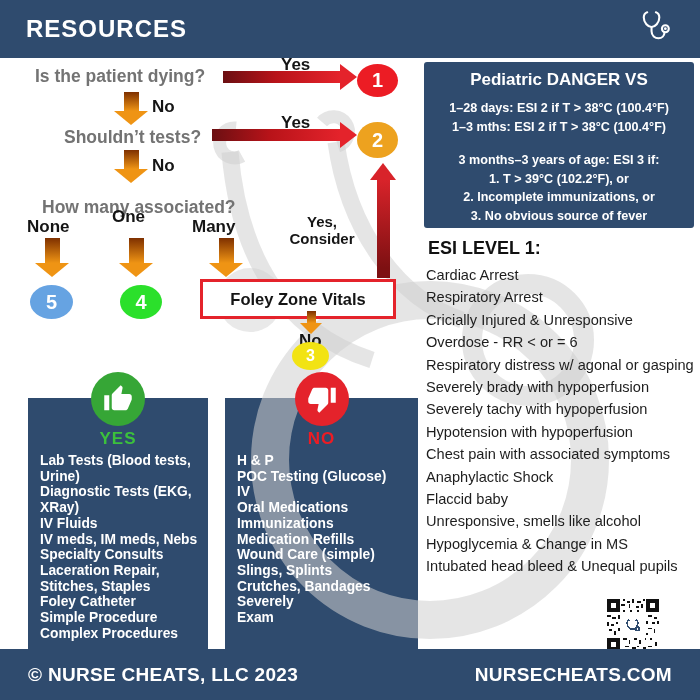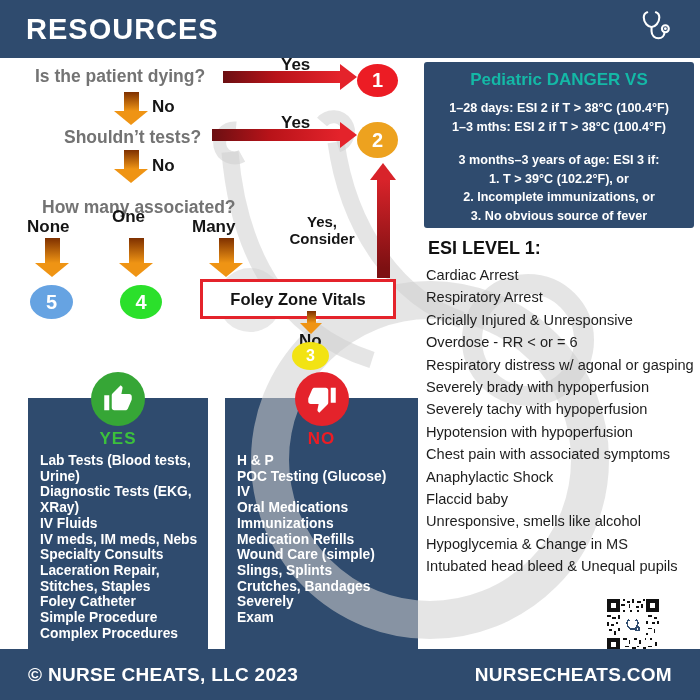--- a/index.html
+++ b/index.html
@@ -1,21 +1,21 @@
 <!DOCTYPE html>
 <html><head>
 <meta charset="utf-8">
 <style>
   html,body{margin:0;padding:0;background:#fff;}
   .page{position:relative;width:700px;height:700px;background:#ffffff;overflow:hidden;
         font-family:"Liberation Sans", sans-serif;}
   
   .header{position:absolute;left:0;top:0;right:0;height:58px;background:#2f4b6e;
           display:flex;align-items:center;justify-content:space-between;padding:0 26px;box-sizing:border-box;z-index:2;}
-  .header .title{color:#fff;font-size:29px;font-weight:bold;letter-spacing:1px;}
+  .header .title{color:#fff;font-size:24px;font-weight:bold;letter-spacing:1px;}
   .footer{position:absolute;left:0;bottom:0;right:0;height:51px;background:#2f4b6e;
           display:flex;align-items:center;justify-content:space-between;padding:0 28px;box-sizing:border-box;z-index:2;}
   .footer span{color:#fff;font-weight:bold;font-size:19px;letter-spacing:0.3px;}
   
   .watermark{position:absolute;left:0;top:0;width:700px;height:700px;z-index:1;pointer-events:none;}
   
   .fc-q{position:absolute;font-size:17.5px;font-weight:bold;color:#737373;z-index:2;white-space:nowrap;}
   .fc-lbl{position:absolute;font-size:17px;font-weight:bold;color:#151515;z-index:2;white-space:nowrap;}
   .consider{position:absolute;left:283px;top:213px;width:78px;text-align:center;
             font-size:15px;font-weight:bold;color:#151515;line-height:17px;z-index:2;}
@@ -38,21 +38,21 @@
   .c2{left:357px;top:122px;width:41px;height:36px;background:#eda21f;font-size:20px;}
   .c3{left:292px;top:342px;width:37px;height:28px;background:#f2e313;font-size:16px;}
   .c4{left:120px;top:285px;width:42px;height:34px;background:#2be02b;font-size:20px;}
   .c5{left:30px;top:285px;width:43px;height:34px;background:#66a3e2;font-size:20px;}
   
   .danger{position:absolute;left:200px;top:279px;width:190px;height:34px;background:#fff;border:3px solid #e4232b;
           display:flex;align-items:center;justify-content:center;font-size:16.5px;font-weight:bold;color:#141414;z-index:2;}
   
   .ped{position:absolute;left:424px;top:62px;width:270px;height:166px;background:#2f4b6e;border-radius:3px;
        box-sizing:border-box;padding:8px 4px;text-align:center;z-index:2;}
-  .ped .ped-title{position:relative;z-index:2;color:#14b8a6;font-size:17px;font-weight:bold;margin-bottom:9px;}
+  .ped .ped-title{position:relative;z-index:2;color:#ffffff;font-size:17px;font-weight:bold;margin-bottom:9px;}
   .ped-lines{position:relative;z-index:2;}
   .ped-line{color:#fff;font-size:12.6px;font-weight:bold;line-height:18.5px;white-space:nowrap;}
   .ped-line:nth-child(3){margin-top:15px;}
   .esi{position:absolute;left:426px;top:238px;width:270px;z-index:2;}
   .esi .esi-head{font-size:18px;font-weight:bold;color:#111;margin:0 0 5px 2px;}
   .esi-item{font-size:14.6px;color:#1d1d1d;line-height:22.4px;}
   
   .panel{position:absolute;top:398px;background:#2f4b6e;box-sizing:border-box;}
   .panel-yes{left:28px;width:180px;height:255px;}
   .panel-no{left:225px;width:193px;height:255px;}

